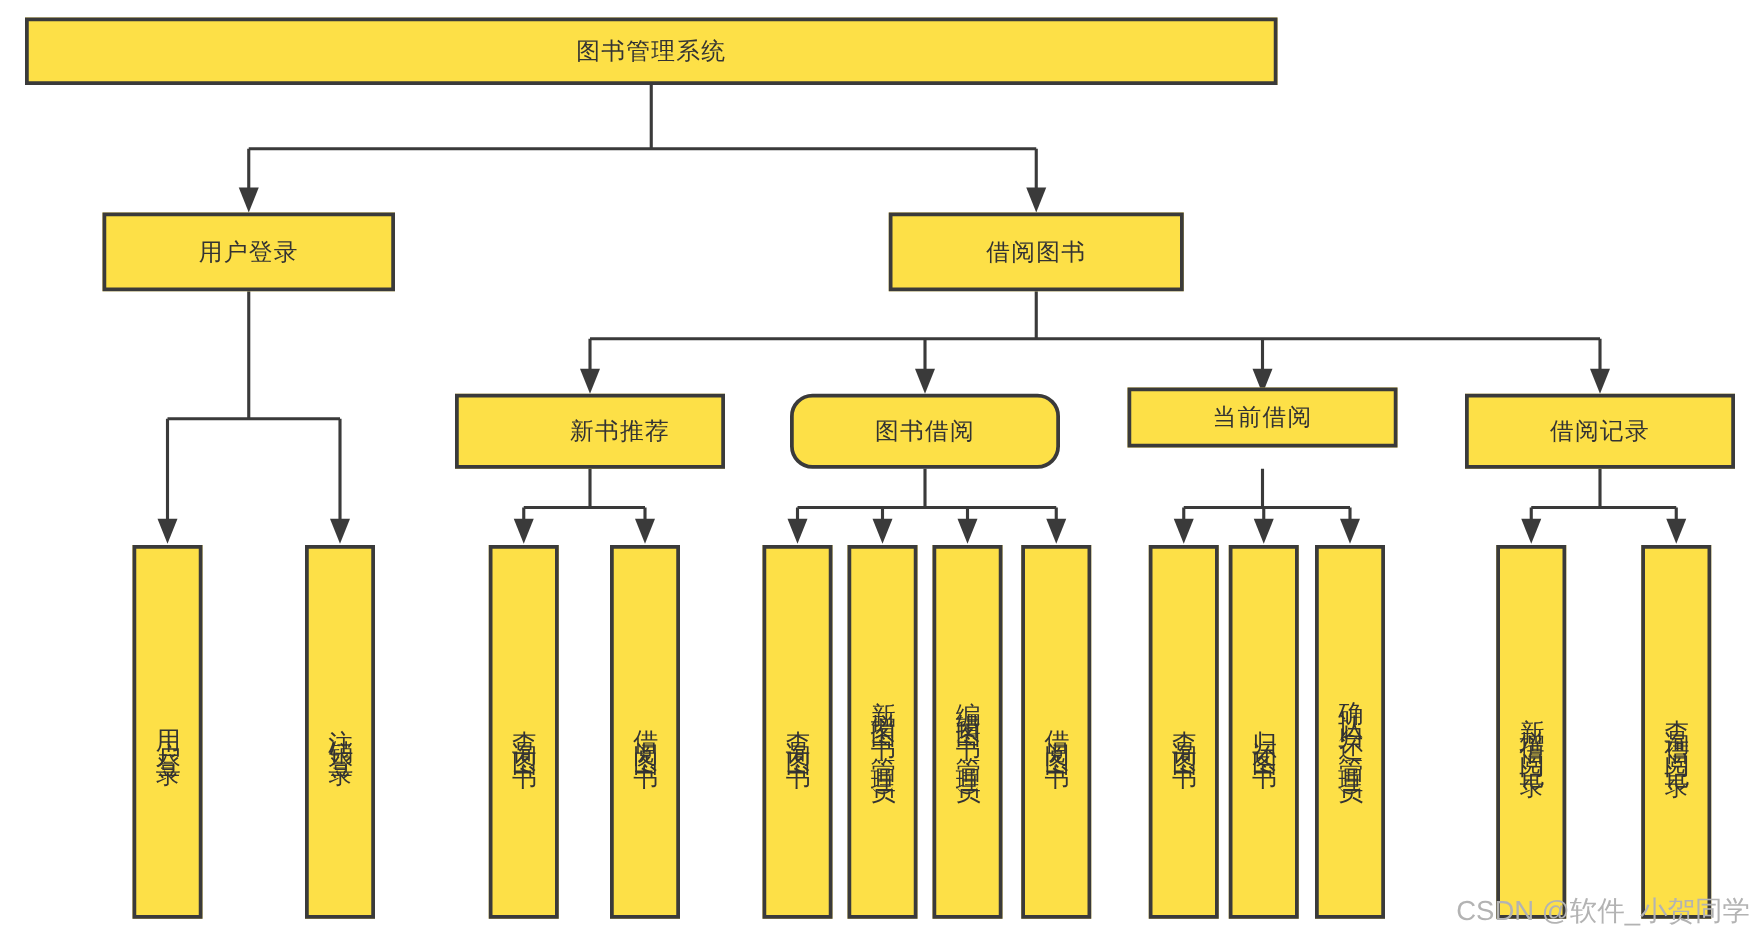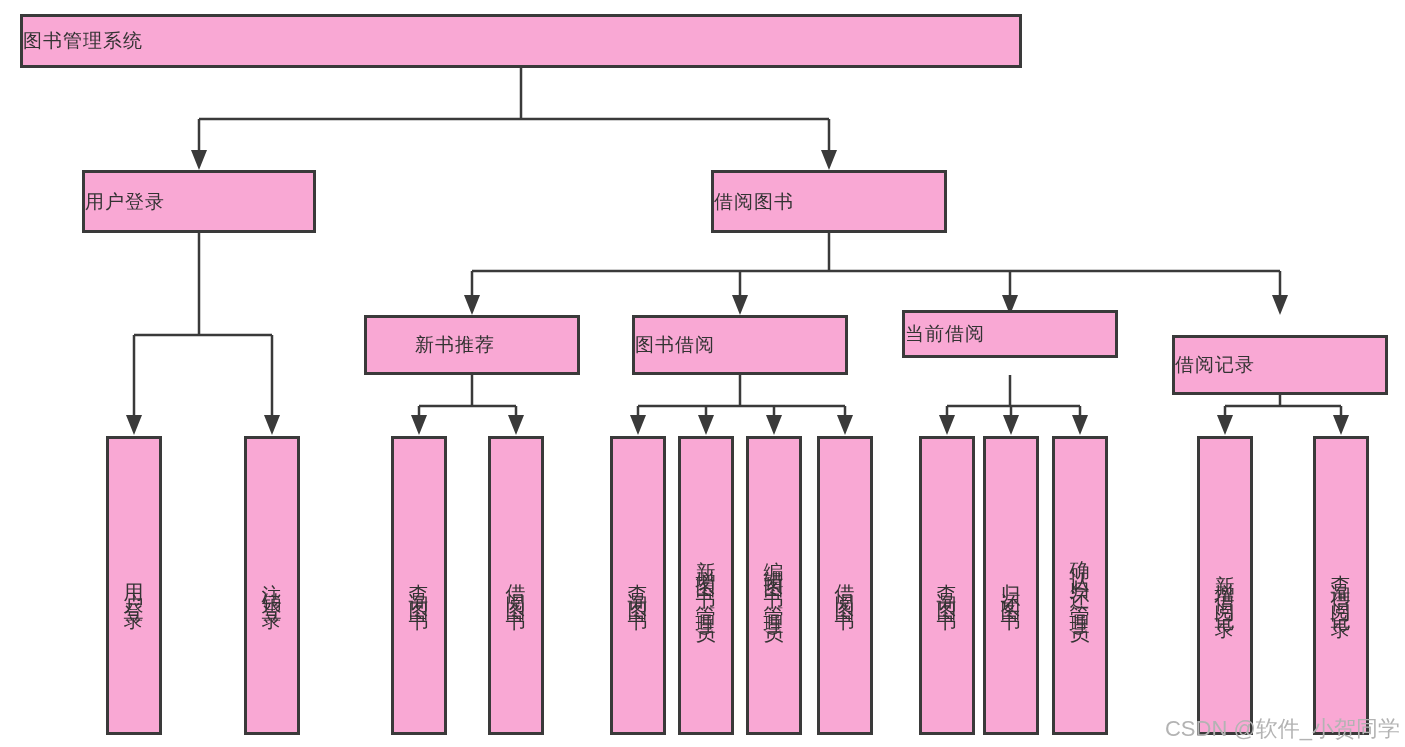--- a/index.html
+++ b/index.html
@@ -16,25 +16,25 @@
     width:1405px;height:747px;
     background:var(--bg);
     overflow:hidden;
   }
   svg.connectors{
     position:absolute;left:0;top:0;
     color:var(--line);
   }
   .box{
     position:absolute;
-    background:#f9a8d4;
+    background:#fde047;
     border:3px solid var(--border);
     display:flex;
     align-items:center;
-    justify-content:flex-start;
+    justify-content:center;
     color:var(--text);
     z-index:2;
   }
   .box.h .label{
     font-size:19px;
     letter-spacing:1px;
     white-space:nowrap;
   }
   .box.v .label{
     position:absolute;
@@ -144,27 +144,27 @@
   <div class="box h" style="left:82px;top:170px;width:234px;height:63px;">
     <span class="label">用户登录</span>
   </div>
   <div class="box h" style="left:711px;top:170px;width:236px;height:63px;">
     <span class="label">借阅图书</span>
   </div>
 
   <div class="box h" style="left:364px;top:315px;width:216px;height:60px;padding-left:48px;">
     <span class="label">新书推荐</span>
   </div>
-  <div class="box h" style="left:632px;top:315px;width:216px;height:60px;">
+  <div class="box h" style="left:632px;top:315px;width:216px;height:60px;border-radius:18px;">
     <span class="label">图书借阅</span>
   </div>
   <div class="box h" style="left:902px;top:310px;width:216px;height:48px;">
     <span class="label">当前借阅</span>
   </div>
-  <div class="box h" style="left:1172px;top:315px;width:216px;height:60px;margin-top:20px;">
+  <div class="box h" style="left:1172px;top:315px;width:216px;height:60px;">
     <span class="label">借阅记录</span>
   </div>
 
   <div class="box v" style="left:106px;top:436px;width:56px;height:299px;">
     <span class="label">用户登录</span>
   </div>
   <div class="box v" style="left:244px;top:436px;width:56px;height:299px;">
     <span class="label">注销登录</span>
   </div>
 

